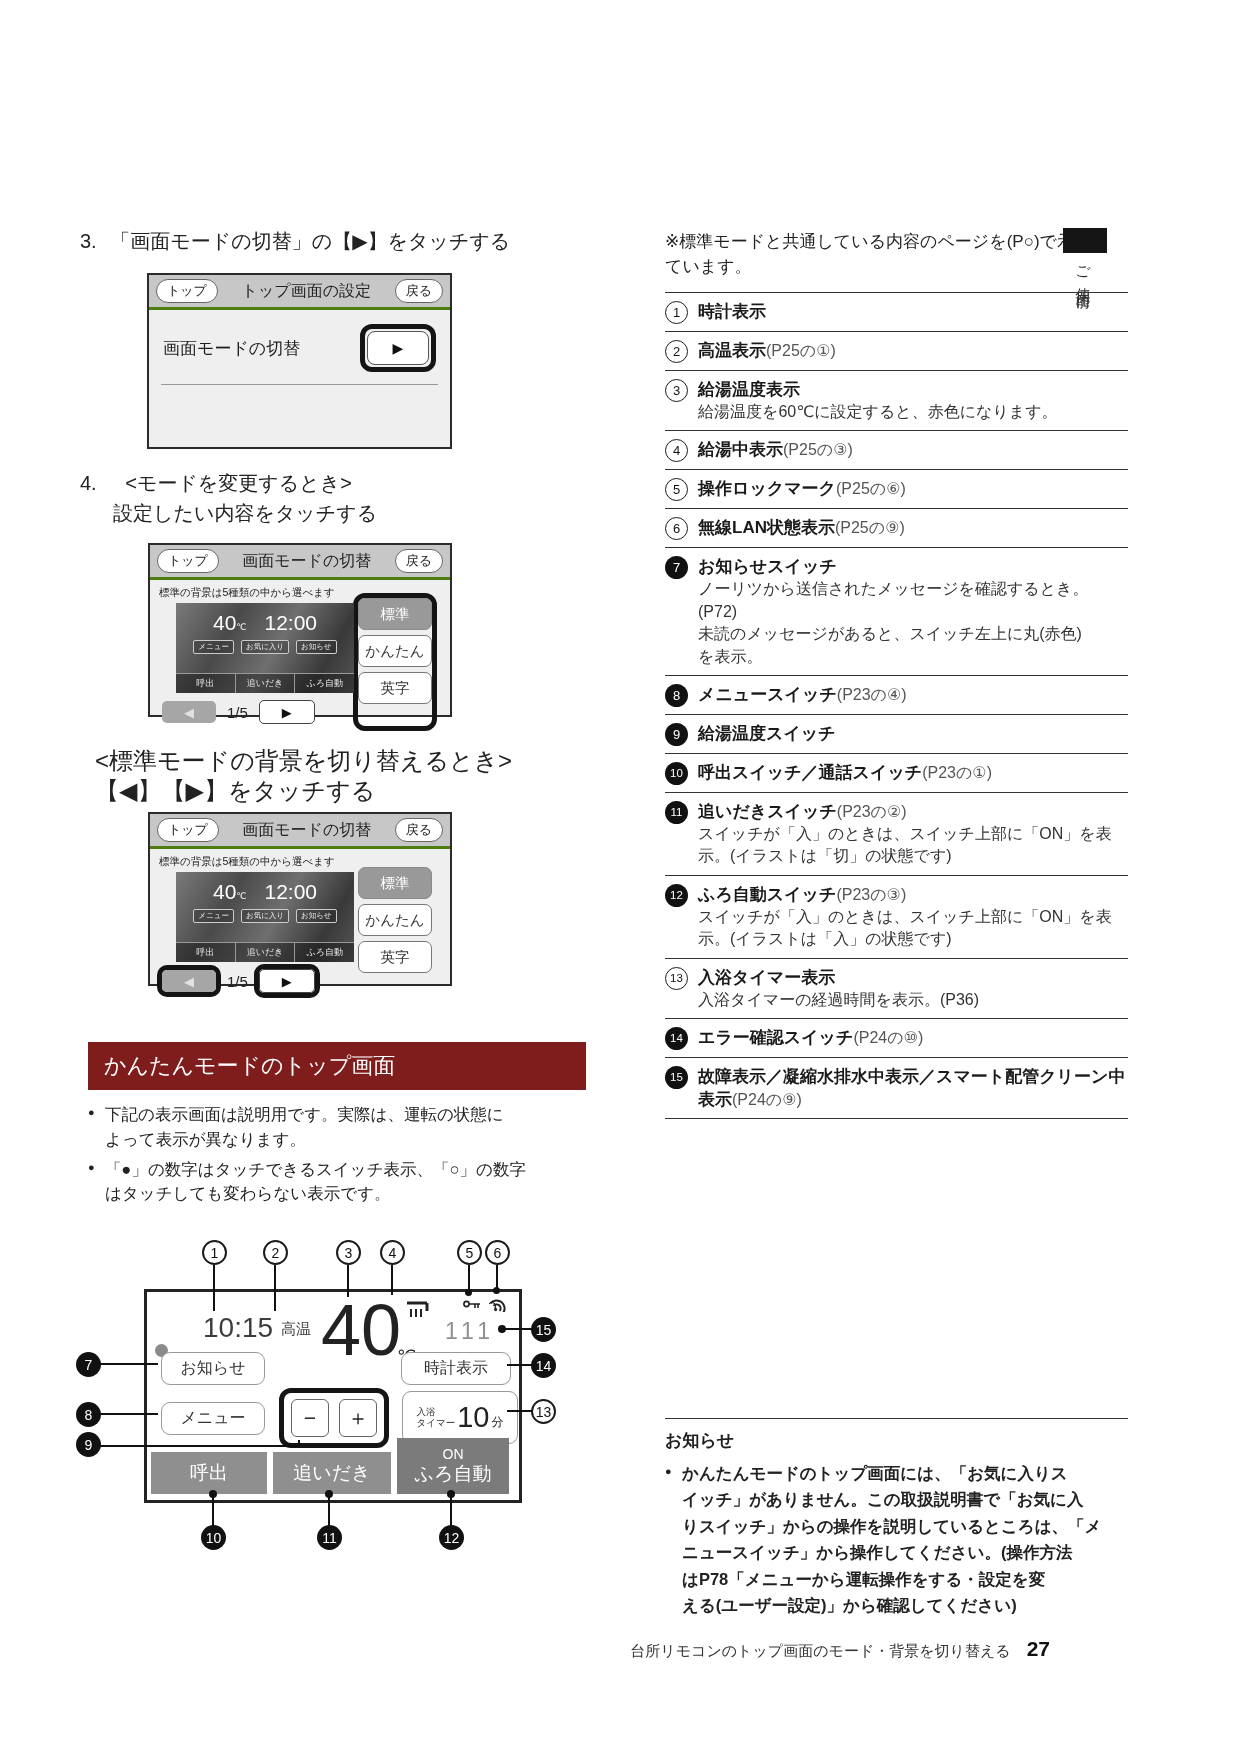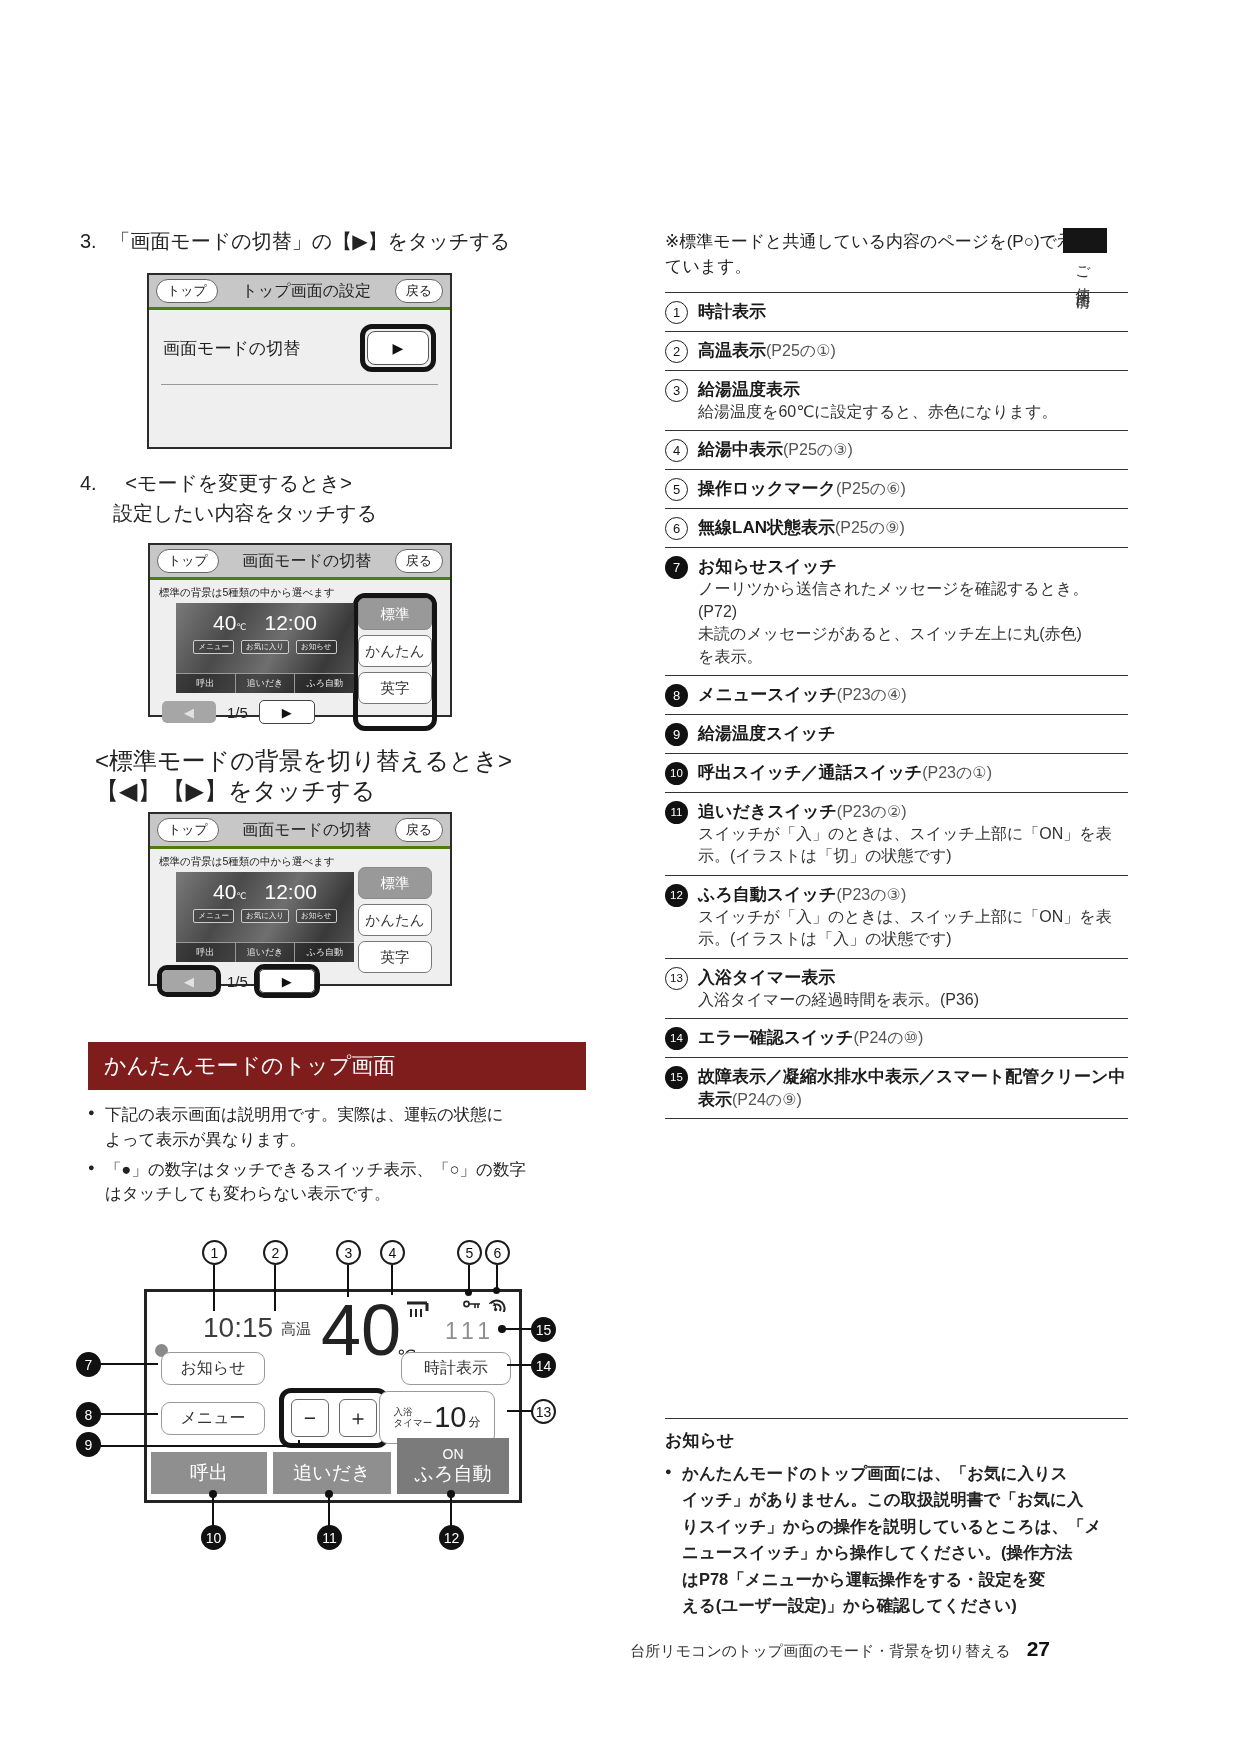--- a/index.html
+++ b/index.html
@@ -247,21 +247,21 @@
     </div>
     <div class="sp" style="left:298px;top:26px;font-size:23px;letter-spacing:5px;color:#8f8f8f;">111</div>
     <div class="dot" style="left:8px;top:52px;width:13px;height:13px;background:#8a8a8a;"></div>
     <div class="sbtn" style="left:14px;top:60px;width:102px;height:31px;">お知らせ</div>
     <div class="sbtn" style="left:254px;top:60px;width:108px;height:31px;">時計表示</div>
     <div class="sbtn" style="left:14px;top:110px;width:102px;height:31px;">メニュー</div>
     <div class="pmwrap" style="left:132px;top:96px;width:100px;height:50px;">
       <span class="pmbtn">−</span>
       <span class="pmbtn">＋</span>
     </div>
-    <div class="timer" style="left:232px;top:99px;width:114px;height:51px;">
+    <div class="timer" style="left:255px;top:99px;width:114px;height:51px;">
       <span class="lbls">
           <span>入浴</span>
           <span>タイマー</span>
         </span>
       <span class="val">10</span>
       <span class="unit">分</span>
     </div>
     <div class="gbtn" style="left:4px;top:160px;width:116px;height:42px;">呼出</div>
     <div class="gbtn" style="left:126px;top:160px;width:118px;height:42px;">追いだき</div>
     <div class="gbtn" style="left:250px;top:146px;width:112px;height:56px;background:#7b7b7b;flex-direction:column;gap:0;line-height:1.2;">

